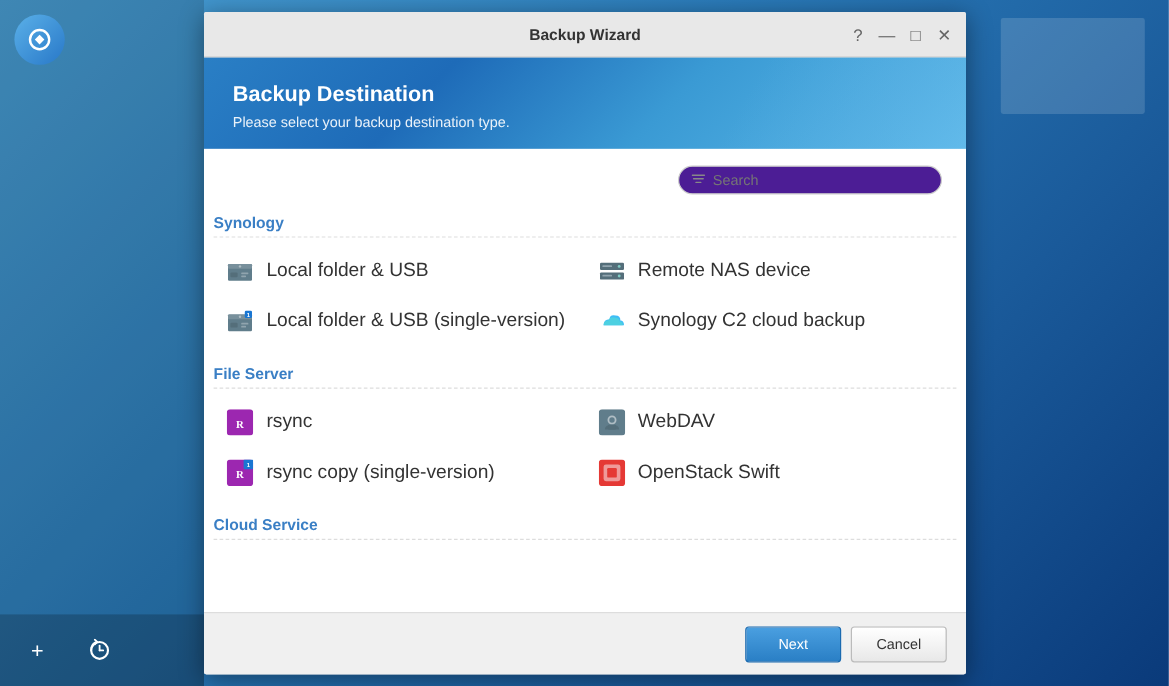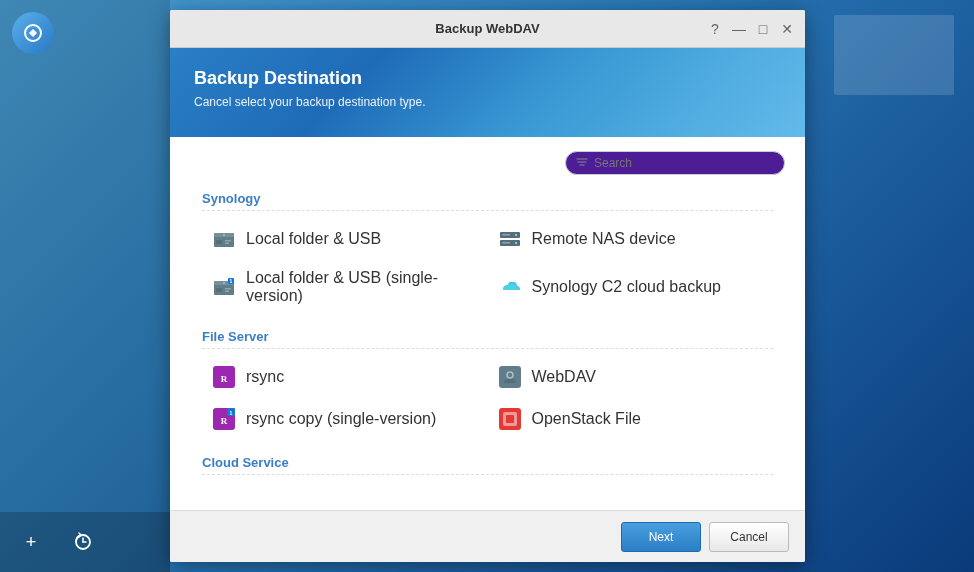--- a/index.html
+++ b/index.html
@@ -111,21 +111,21 @@
       cursor: pointer;
       display: flex;
       align-items: center;
       justify-content: center;
       font-size: 14px;
       color: #666;
     }
 
     
     .dialog-header {
-      height: 89px;
+      height: 76px;
       background: linear-gradient(135deg, #2a7fc5 0%, #1e6bb8 30%, #3a9ad4 60%, #5ab8e8 100%);
       padding: 20px 24px;
       position: relative;
       overflow: hidden;
       flex-shrink: 0;
     }
     .dialog-header::after {
       content: '';
       position: absolute;
       top: -20px;
@@ -182,21 +182,21 @@
       font-size: 12px;
       color: #999;
       flex: 1;
       background: transparent;
     }
 
     
     .content-scroll {
       flex: 1;
       overflow-y: auto;
-      padding: 0 32px;
+      padding: 0 8px;
     }
     .content-scroll::-webkit-scrollbar {
       width: 8px;
     }
     .content-scroll::-webkit-scrollbar-track {
       background: #f0f0f0;
     }
     .content-scroll::-webkit-scrollbar-thumb {
       background: #c0c0c0;
       border-radius: 4px;
@@ -314,32 +314,32 @@
       </svg>
     </div>
   </div>
 </div>
 
 <div class="bg-window"></div>
 
 <div class="dialog-window">
 
   <div class="title-bar">
-    <span class="title-bar-text">Backup WebDAV</span>
+    <span class="title-bar-text">Backup Wizard</span>
     <div class="title-bar-controls">
       <button class="title-btn">?</button>
       <button class="title-btn">—</button>
       <button class="title-btn">□</button>
       <button class="title-btn close">✕</button>
     </div>
   </div>
 
   <div class="dialog-header">
     <div class="header-title">Backup Destination</div>
-    <div class="header-subtitle">Cancel select your backup destination type.</div>
+    <div class="header-subtitle">Please select your backup destination type.</div>
   </div>
 
   <div class="dialog-body">
 
     <div class="search-area">
       <div class="search-box">
         <span class="search-icon-glyph">
           <svg width="12" height="12" viewBox="0 0 12 12">
             <path d="M1 3 L11 3 M2 6 L10 6 M4 9 L8 9" stroke="#888" stroke-width="1.2" stroke-linecap="round"></path>
           </svg>
@@ -452,21 +452,21 @@
           </div>
 
           <div class="dest-item">
             <div class="dest-item-icon">
               <svg width="22" height="22" viewBox="0 0 22 22">
                 <rect width="22" height="22" rx="3" fill="#e53935"></rect>
                 <rect x="4" y="4" width="14" height="14" rx="2" fill="#ef9a9a"></rect>
                 <rect x="7" y="7" width="8" height="8" rx="1" fill="#e53935"></rect>
               </svg>
             </div>
-            <span class="dest-item-label">OpenStack File</span>
+            <span class="dest-item-label">OpenStack Swift</span>
           </div>
 
         </div>
       </div>
 
       <div class="category-section">
         <div class="category-label">Cloud Service</div>
         <hr class="category-divider">
       </div>
 

